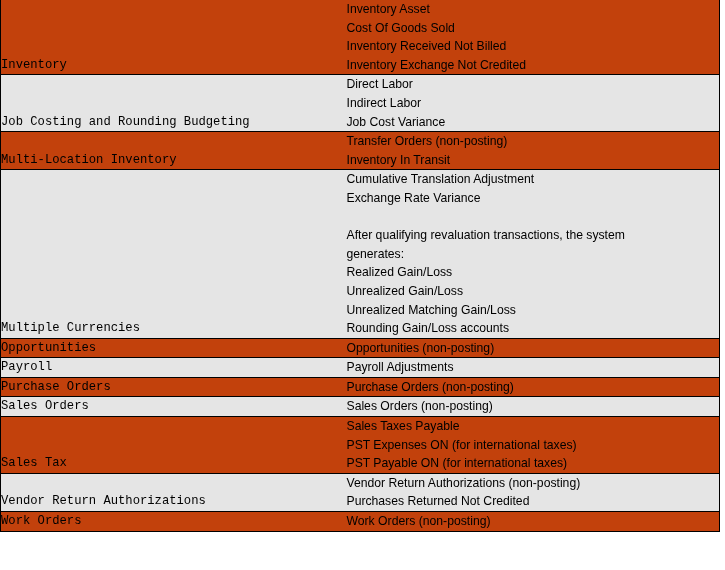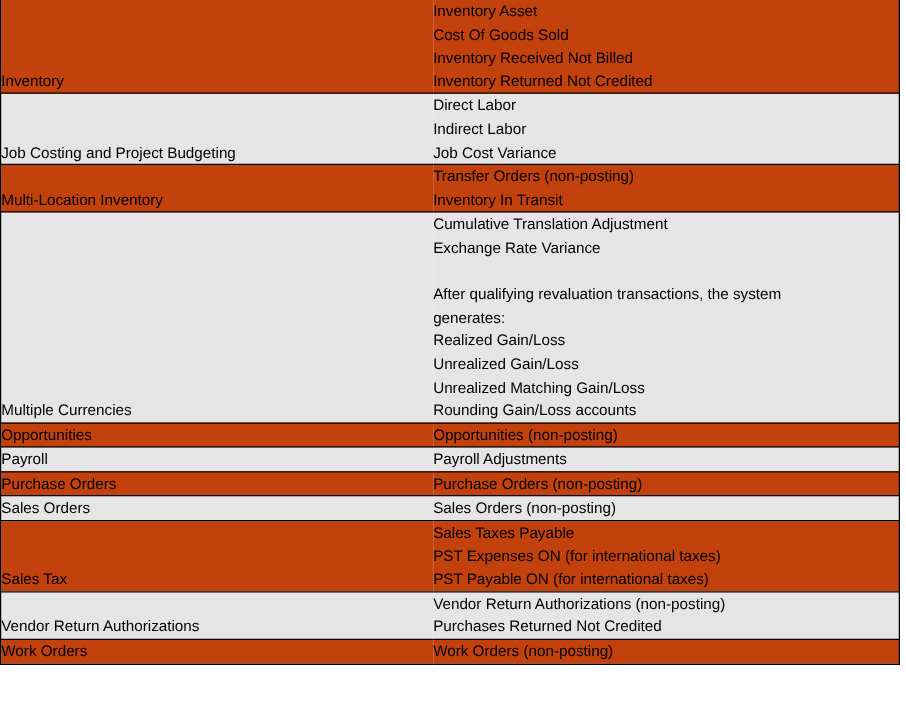--- a/index.html
+++ b/index.html
@@ -40,20 +40,21 @@
   table.feature-table tr:first-child td {
     border-top: none;
   }
 
   td.col-feature {
     width: 346px;
     border-left: 1.3px solid #000000;
     padding-left: 8px;
     padding-bottom: 2px;
     box-sizing: border-box;
+    font-family: Liberation Mono, monospace;
   }
 
   td.col-accounts {
     width: 373px;
     border-right: 1.3px solid #000000;
     padding-left: 6px;
     padding-bottom: 2px;
     box-sizing: border-box;
   }
 
@@ -77,25 +78,25 @@
 
 <div id="table-wrap">
   <table class="feature-table">
     <tbody id="table-body">
         <tr class="shade-white">
           <td class="col-feature">Inventory</td>
           <td class="col-accounts">
             <span class="acct-line">Inventory Asset</span>
             <span class="acct-line">Cost Of Goods Sold</span>
             <span class="acct-line">Inventory Received Not Billed</span>
-            <span class="acct-line">Inventory Returned Not Credited</span>
+            <span class="acct-line">Inventory Exchange Not Credited</span>
           </td>
         </tr>
         <tr class="shade-blue">
-          <td class="col-feature">Job Costing and Project Budgeting</td>
+          <td class="col-feature">Job Costing and Rounding Budgeting</td>
           <td class="col-accounts">
             <span class="acct-line">Direct Labor</span>
             <span class="acct-line">Indirect Labor</span>
             <span class="acct-line">Job Cost Variance</span>
           </td>
         </tr>
         <tr class="shade-white">
           <td class="col-feature">Multi-Location Inventory</td>
           <td class="col-accounts">
             <span class="acct-line">Transfer Orders (non-posting)</span>

